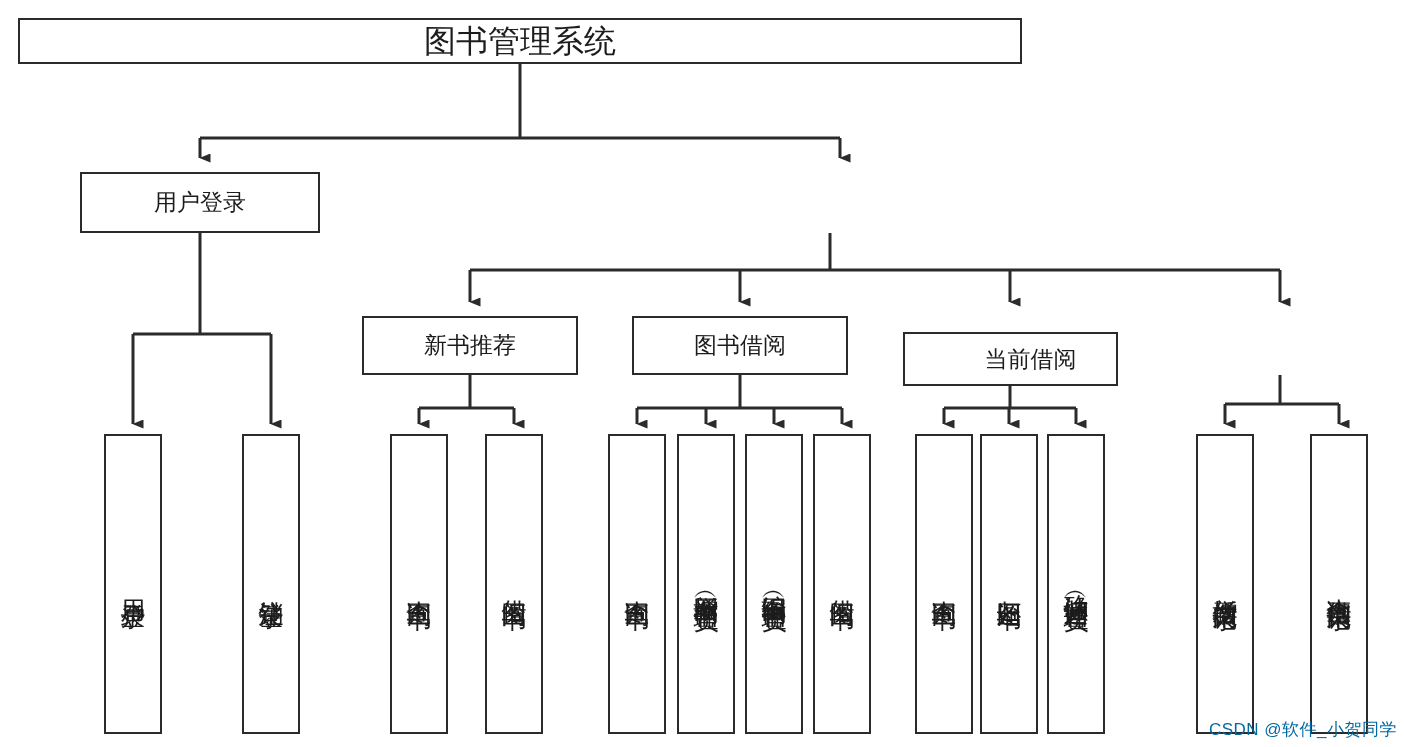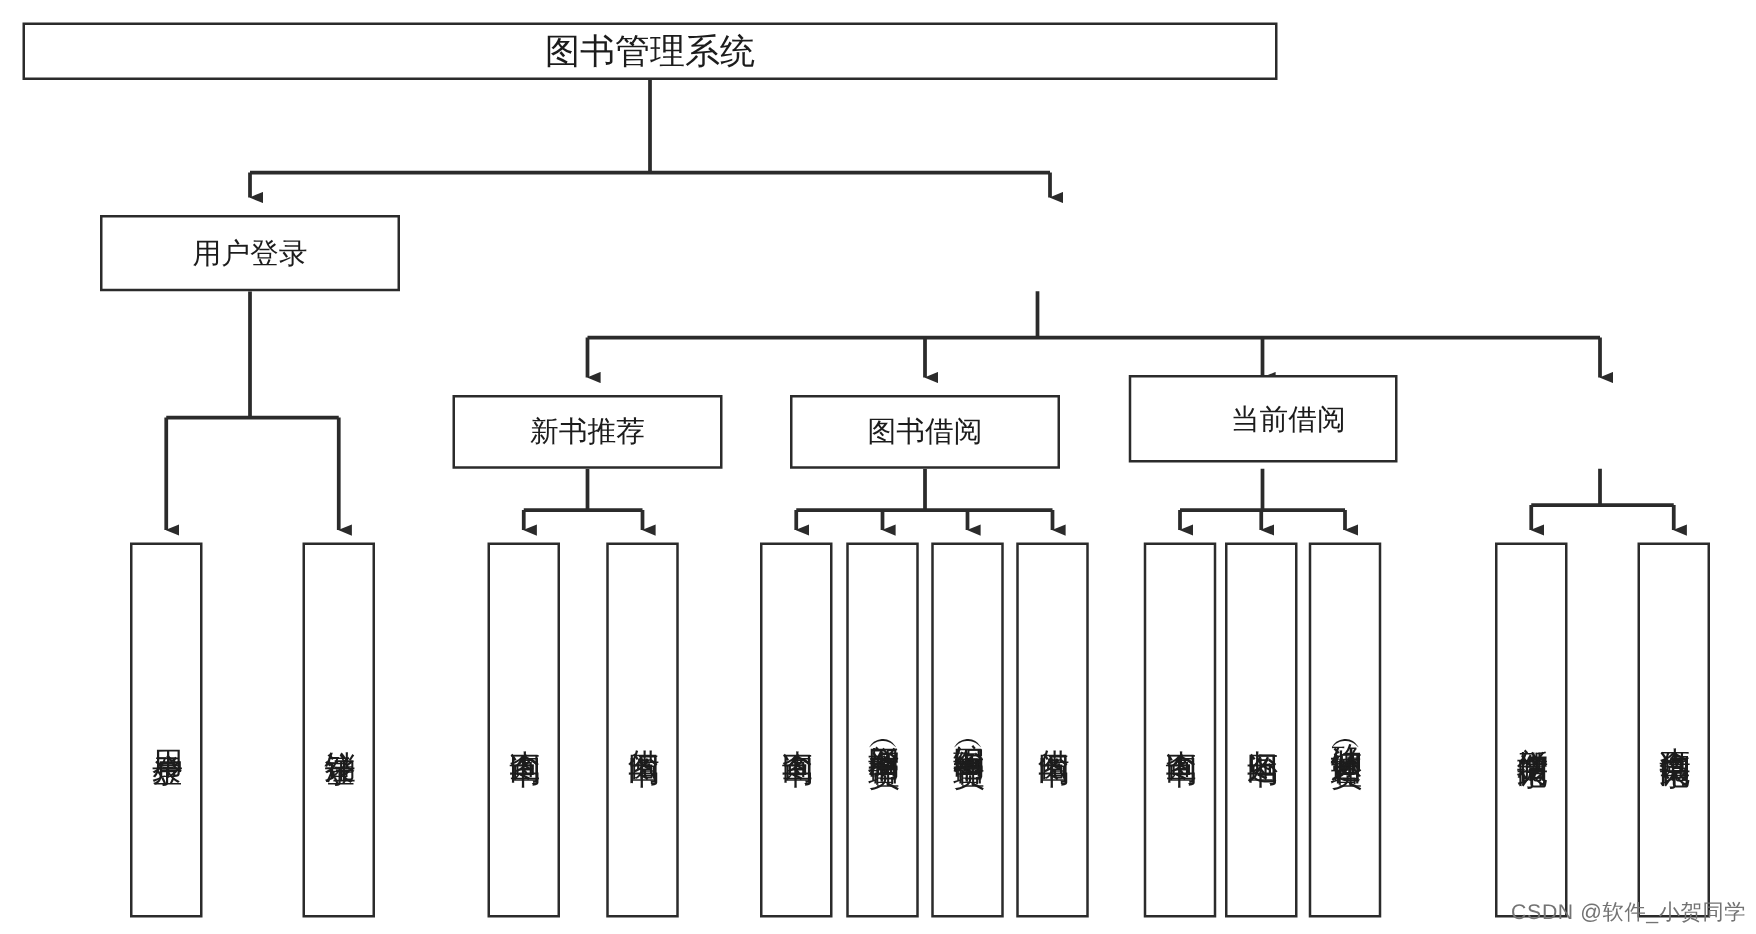--- a/index.html
+++ b/index.html
@@ -33,37 +33,37 @@
     align-items: center;
     justify-content: center;
     overflow: hidden;
   }
   .node-label {
     color: #1c1c1c;
     line-height: 1.15;
     white-space: nowrap;
     text-align: center;
   }
-  .level0 .node-label { font-size: 28px; }
+  .level0 .node-label { font-size: 32px; }
   .level1 .node-label { font-size: 23px; }
   .level2 .node-label { font-size: 23px; }
   .leaf .node-label {
     writing-mode: vertical-rl;
     text-orientation: upright;
     font-size: 25px;
     letter-spacing: 2px;
     line-height: 1;
     white-space: nowrap;
   }
   .watermark {
     position: absolute;
     right: 8px;
     bottom: 6px;
     font-size: 17px;
-    color: #737373;
+    color: #0369a1;
     letter-spacing: 0.5px;
     user-select: none;
     white-space: nowrap;
   }
 </style>
 </head>
 <body>
 
 <div id="diagram-root">
 
@@ -124,21 +124,21 @@
   <div class="node-box level1" style="left:80px; top:172px; width:240px; height:61px;">
     <span class="node-label">用户登录</span>
   </div>
 
   <div class="node-box level2" style="left:362px; top:316px; width:216px; height:59px;">
     <span class="node-label">新书推荐</span>
   </div>
   <div class="node-box level2" style="left:632px; top:316px; width:216px; height:59px;">
     <span class="node-label">图书借阅</span>
   </div>
-  <div class="node-box level2" style="left:903px; top:300px; width:215px; height:70px;padding-left:40px;">
+  <div class="node-box level2" style="left:903px; top:332px; width:215px; height:54px;padding-left:40px;">
     <span class="node-label">当前借阅</span>
   </div>
 
   <div class="node-box leaf" style="left:104px; top:434px; width:58px; height:300px;">
     <span class="node-label">用户登录</span>
   </div>
   <div class="node-box leaf" style="left:242px; top:434px; width:58px; height:300px;">
     <span class="node-label">注销登录</span>
   </div>
 

